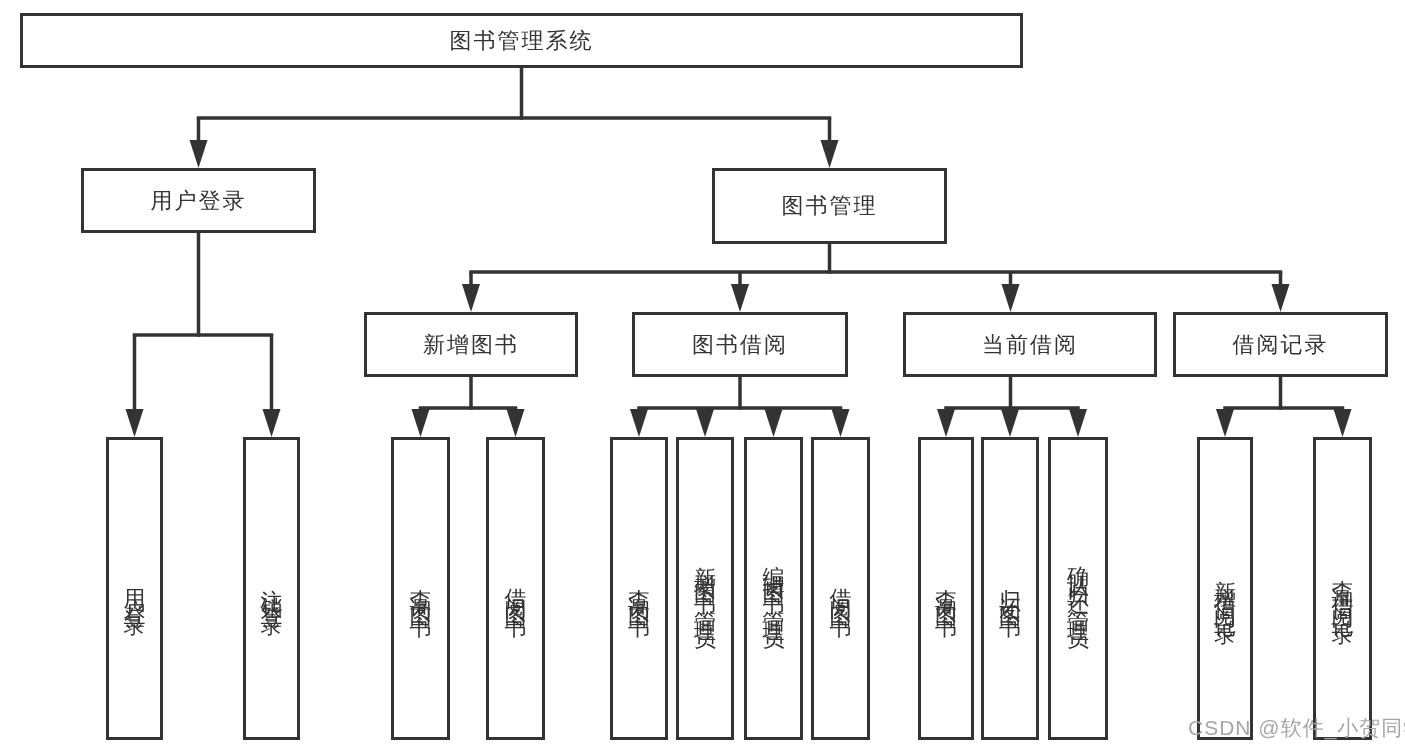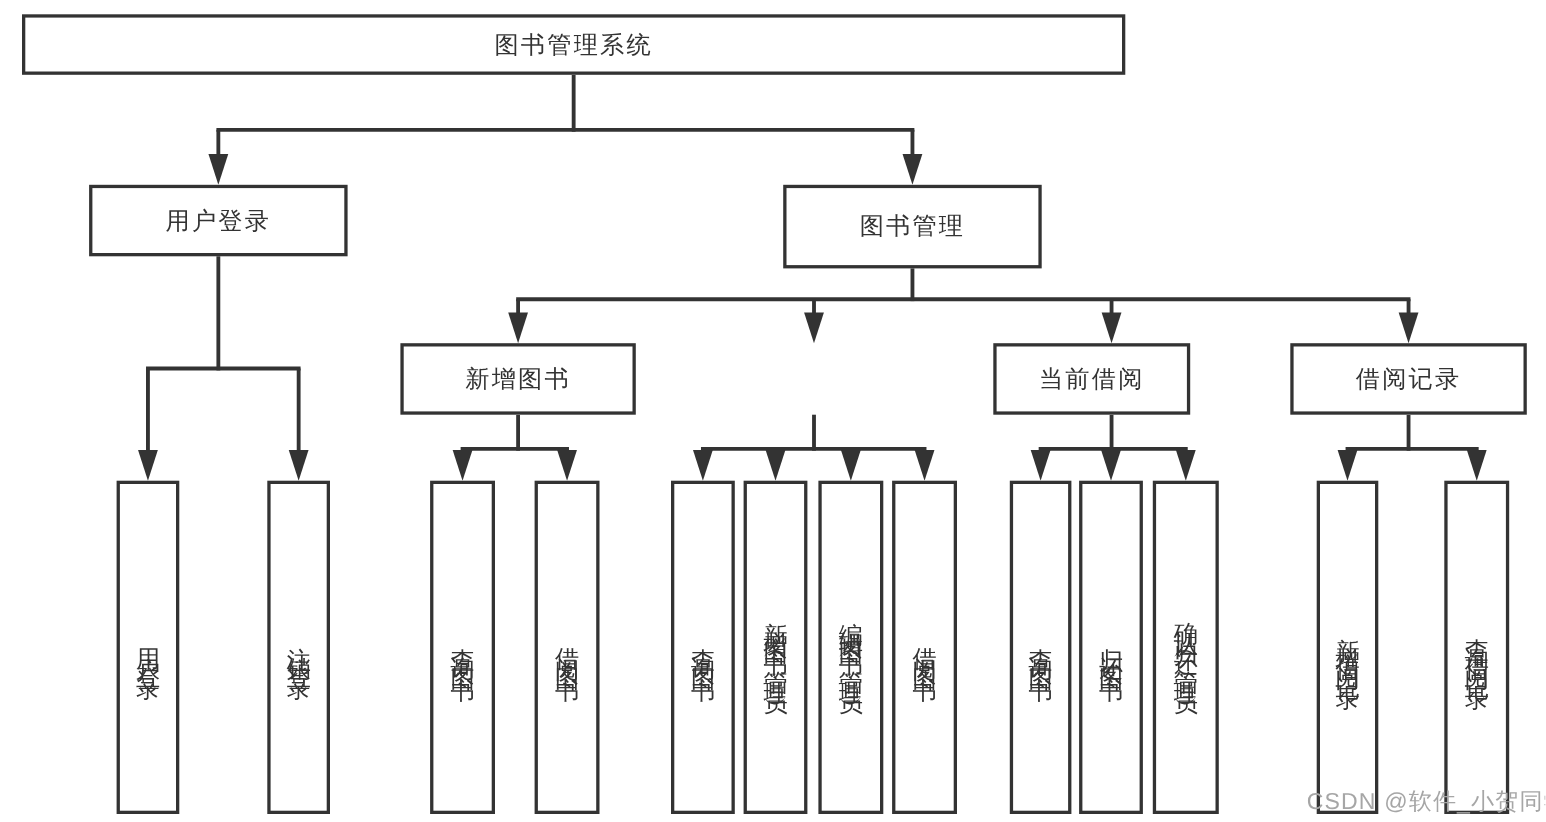--- a/index.html
+++ b/index.html
@@ -30,21 +30,21 @@
     color: #333333;
     z-index: 2;
     white-space: nowrap;
   }
   .root  { left: 20px;  top: 13px;  width: 1003px; height: 55px; }
   .lvl2a { left: 81px;  top: 168px; width: 235px;  height: 65px; }
   .lvl2b { left: 712px; top: 168px; width: 235px;  height: 76px; }
   .lvl3  { top: 312px; height: 65px; }
   .l3a { left: 364px;  width: 214px; }
   .l3b { left: 632px;  width: 216px; }
-  .l3c { left: 903px;  width: 179px; }
+  .l3c { left: 903px;  width: 254px; }
   .l3d { left: 1173px; width: 215px; }
   .leaf {
     position: absolute;
     top: 437px;
     height: 303px;
     box-sizing: border-box;
     border: 3px solid #333333;
     background: #ffffff;
     display: flex;
     align-items: center;
@@ -132,20 +132,21 @@
       <polygon points="1333.5,409 1351.5,409 1342.5,437"></polygon>
     </g>
   </svg>
 
   <div class="node root">图书管理系统</div>
 
   <div class="node lvl2a">用户登录</div>
   <div class="node lvl2b">图书管理</div>
 
   <div class="node lvl3 l3a">新增图书</div>
+  <div class="node lvl3 l3b">图书借阅</div>
   <div class="node lvl3 l3c">当前借阅</div>
   <div class="node lvl3 l3d">借阅记录</div>
 
   <div class="leaf" style="left:106px;width:57px">
     <span class="vtext">用户登录</span>
   </div>
   <div class="leaf" style="left:243px;width:57px">
     <span class="vtext">注销登录</span>
   </div>
   <div class="leaf" style="left:391px;width:59px">

